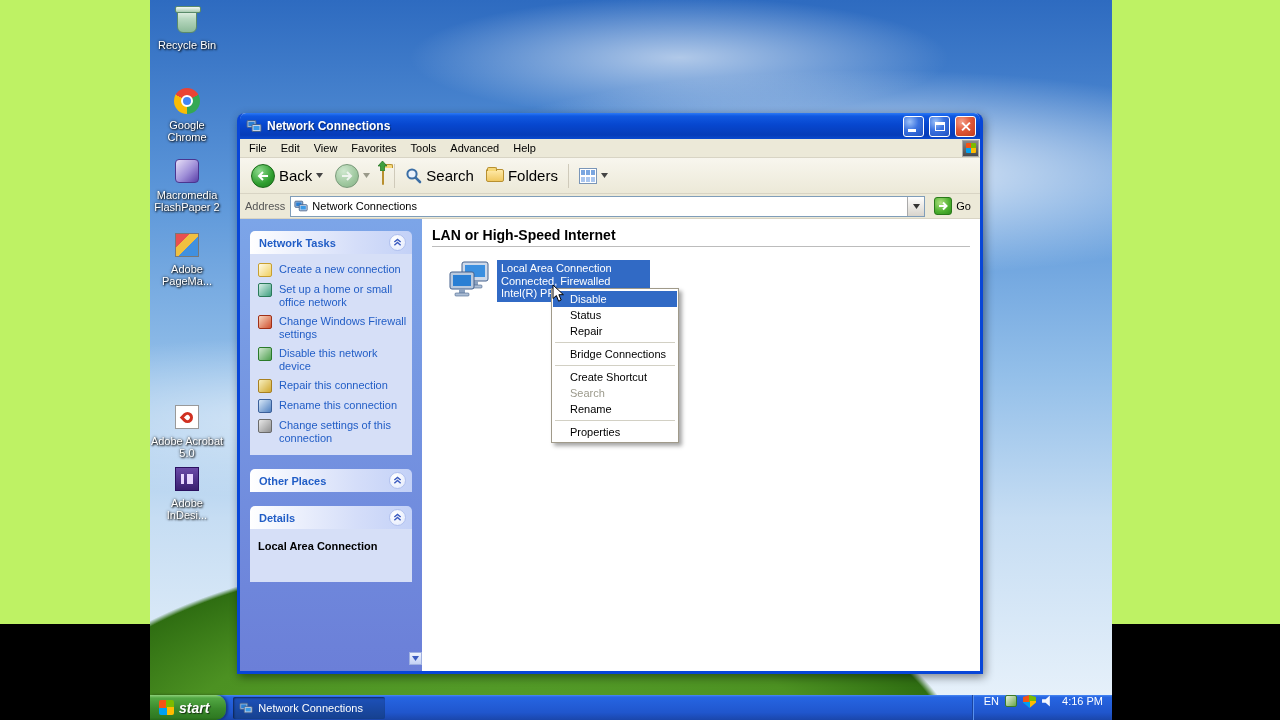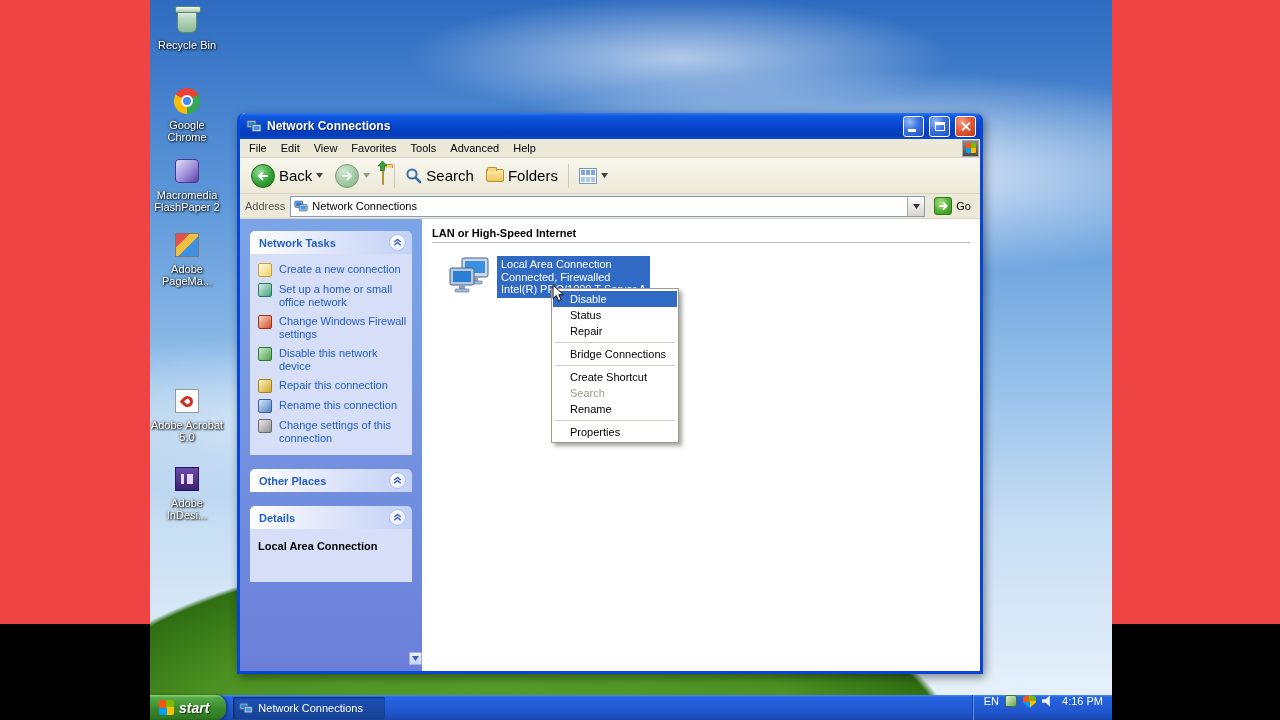--- a/index.html
+++ b/index.html
@@ -1,18 +1,18 @@
 <!DOCTYPE html>
 <html><head>
 <meta charset="utf-8">
 <style>
   *{margin:0;padding:0;box-sizing:border-box}
   html,body{width:1280px;height:720px;background:#000;overflow:hidden;
     font-family:"Liberation Sans",sans-serif;-webkit-font-smoothing:antialiased}
-  .stage{position:relative;width:1280px;height:624px;background:#ef4444}
+  .stage{position:relative;width:1280px;height:624px;background:#bef264}
 
   
   .desktop{position:absolute;left:150px;top:0;width:962px;height:720px;overflow:hidden;background:
     radial-gradient(95% 58% at 36% 106%, #58a12c 0%, #4c9122 36%, #2f6e12 50%, rgba(47,110,18,0) 51%),
     radial-gradient(70% 22% at 75% 24%, rgba(255,255,255,.85), rgba(255,255,255,0) 65%),
     radial-gradient(55% 16% at 16% 58%, rgba(255,255,255,.55), rgba(255,255,255,0) 70%),
     radial-gradient(40% 12% at 55% 8%, rgba(255,255,255,.6), rgba(255,255,255,0) 70%),
     linear-gradient(180deg,#2e6bc0 0%,#5e98da 28%,#93bfe9 52%,#c6ddf3 72%,#eaf3fb 100%)}
 
   .dicon{position:absolute;left:0;width:74px;display:flex;flex-direction:column;align-items:center;gap:3px;text-align:center;cursor:default}
@@ -91,21 +91,21 @@
   .ti-cpanel{background:linear-gradient(135deg,#e0f0d0,#70a840);border:1px solid #4a7a2a}
   .ti-netplaces{background:linear-gradient(135deg,#d0e8f8,#4080c8);border:1px solid #2a5f9a}
   .ti-mydocs{background:linear-gradient(135deg,#fff0c0,#f0b840);border:1px solid #b88a20}
   .ti-mycomp{background:linear-gradient(135deg,#e8eef8,#8098c0);border:1px solid #5a6f9a}
   .details-body{background:#d6dff7;padding:11px 8px 30px;font-size:11px;font-weight:bold;color:#000}
   .pane-scroll{position:absolute;right:0;bottom:6px;width:13px;height:13px;
     background:linear-gradient(180deg,#eef2fd,#c4d2f5);border:1px solid #9fb0e0;display:flex;align-items:center;justify-content:center}
 
   
   .main{flex:1;min-width:0;background:#fff;padding:6px 10px;position:relative}
-  .group-header{font-size:11px;font-weight:bold;color:#000;padding:2px 0 3px;border-bottom:1px solid #bcbcbc}
+  .group-header{font-size:14px;font-weight:bold;color:#000;padding:2px 0 3px;border-bottom:1px solid #bcbcbc}
   .conn-row{display:flex;margin:13px 0 0 16px;gap:3px;align-items:flex-start}
   .conn-text{background:#316ac5;color:#fff;padding:2px 4px;font-size:11px;line-height:12.5px;max-width:156px;white-space:nowrap;overflow:hidden}
 
   
   .ctx{position:absolute;left:551px;top:288px;width:128px;background:#fff;border:1px solid #a09a8a;
     box-shadow:3px 3px 4px rgba(0,0,0,.35);padding:2px 1px;font-size:11px;z-index:50}
   .ctx-item{height:16px;line-height:16px;padding-left:17px;color:#000;white-space:nowrap}
   .ctx-item.hl{background:#316ac5;color:#fff}
   .ctx-item.bold{font-weight:normal}
   .ctx-item.dis{color:#9c9a8c}
@@ -154,21 +154,21 @@
           <div class="ic-fp"></div>
         </div>
       <div class="dlabel">Macromedia FlashPaper 2</div>
     </div>
     <div class="dicon" style="top:230px">
       <div class="dimg">
           <div class="ic-pm"></div>
         </div>
       <div class="dlabel">Adobe PageMa...</div>
     </div>
-    <div class="dicon" style="top:386px">
+    <div class="dicon" style="top:402px">
       <div class="dimg">
           <div class="ic-acro">
             <i></i>
           </div>
         </div>
       <div class="dlabel">Adobe Acrobat 5.0</div>
     </div>
     <div class="dicon" style="top:464px">
       <div class="dimg">
           <div class="ic-id">

